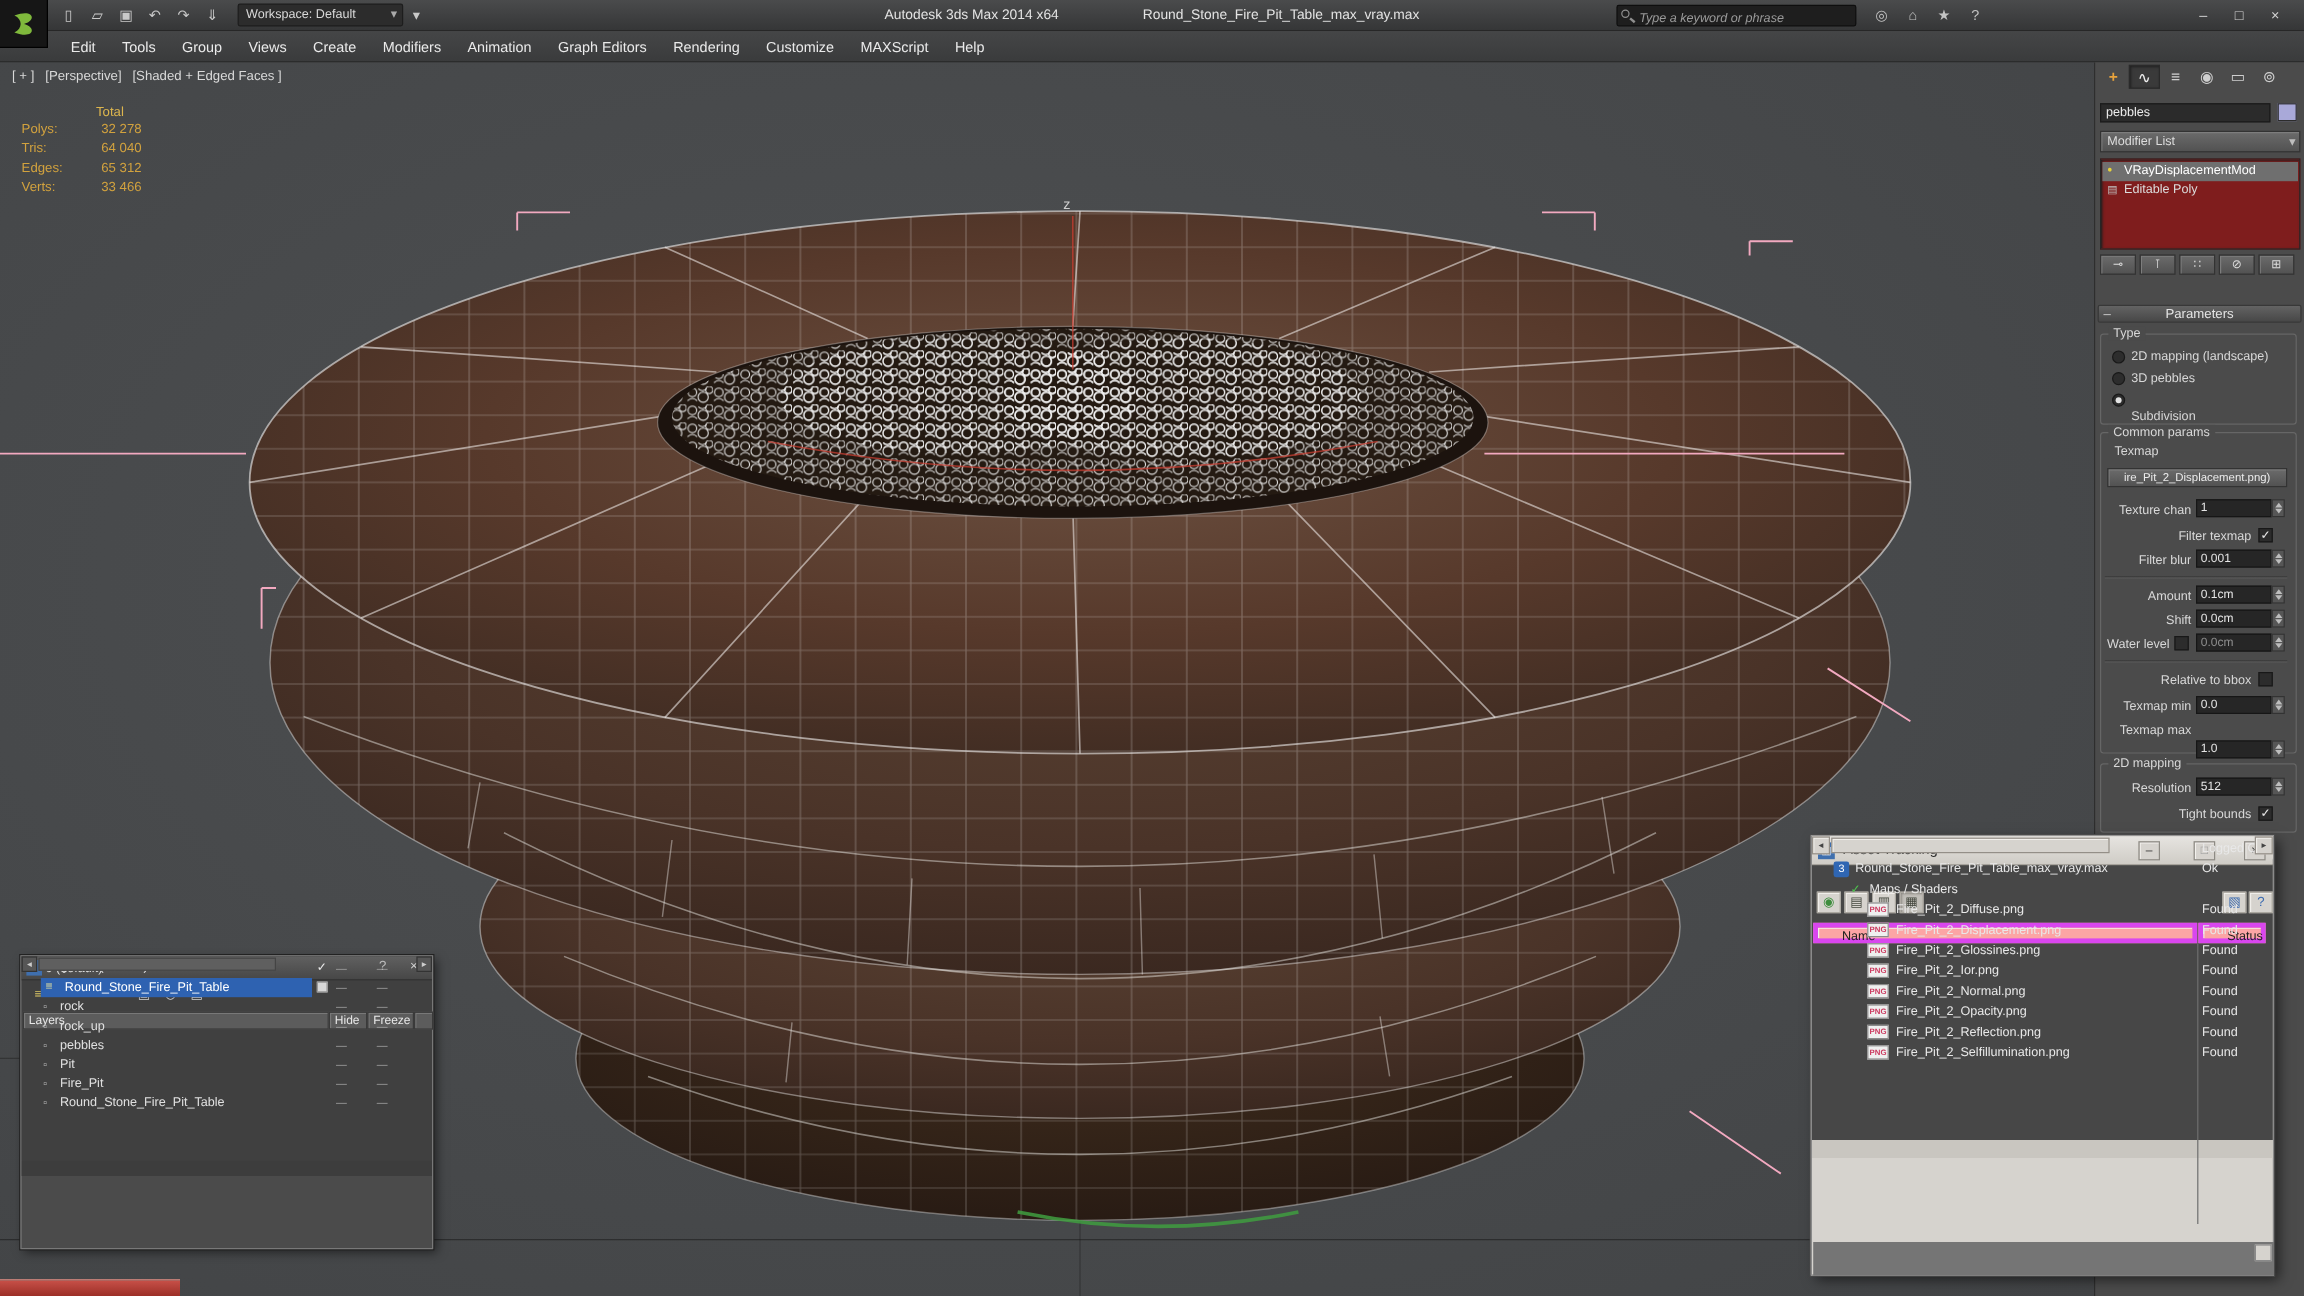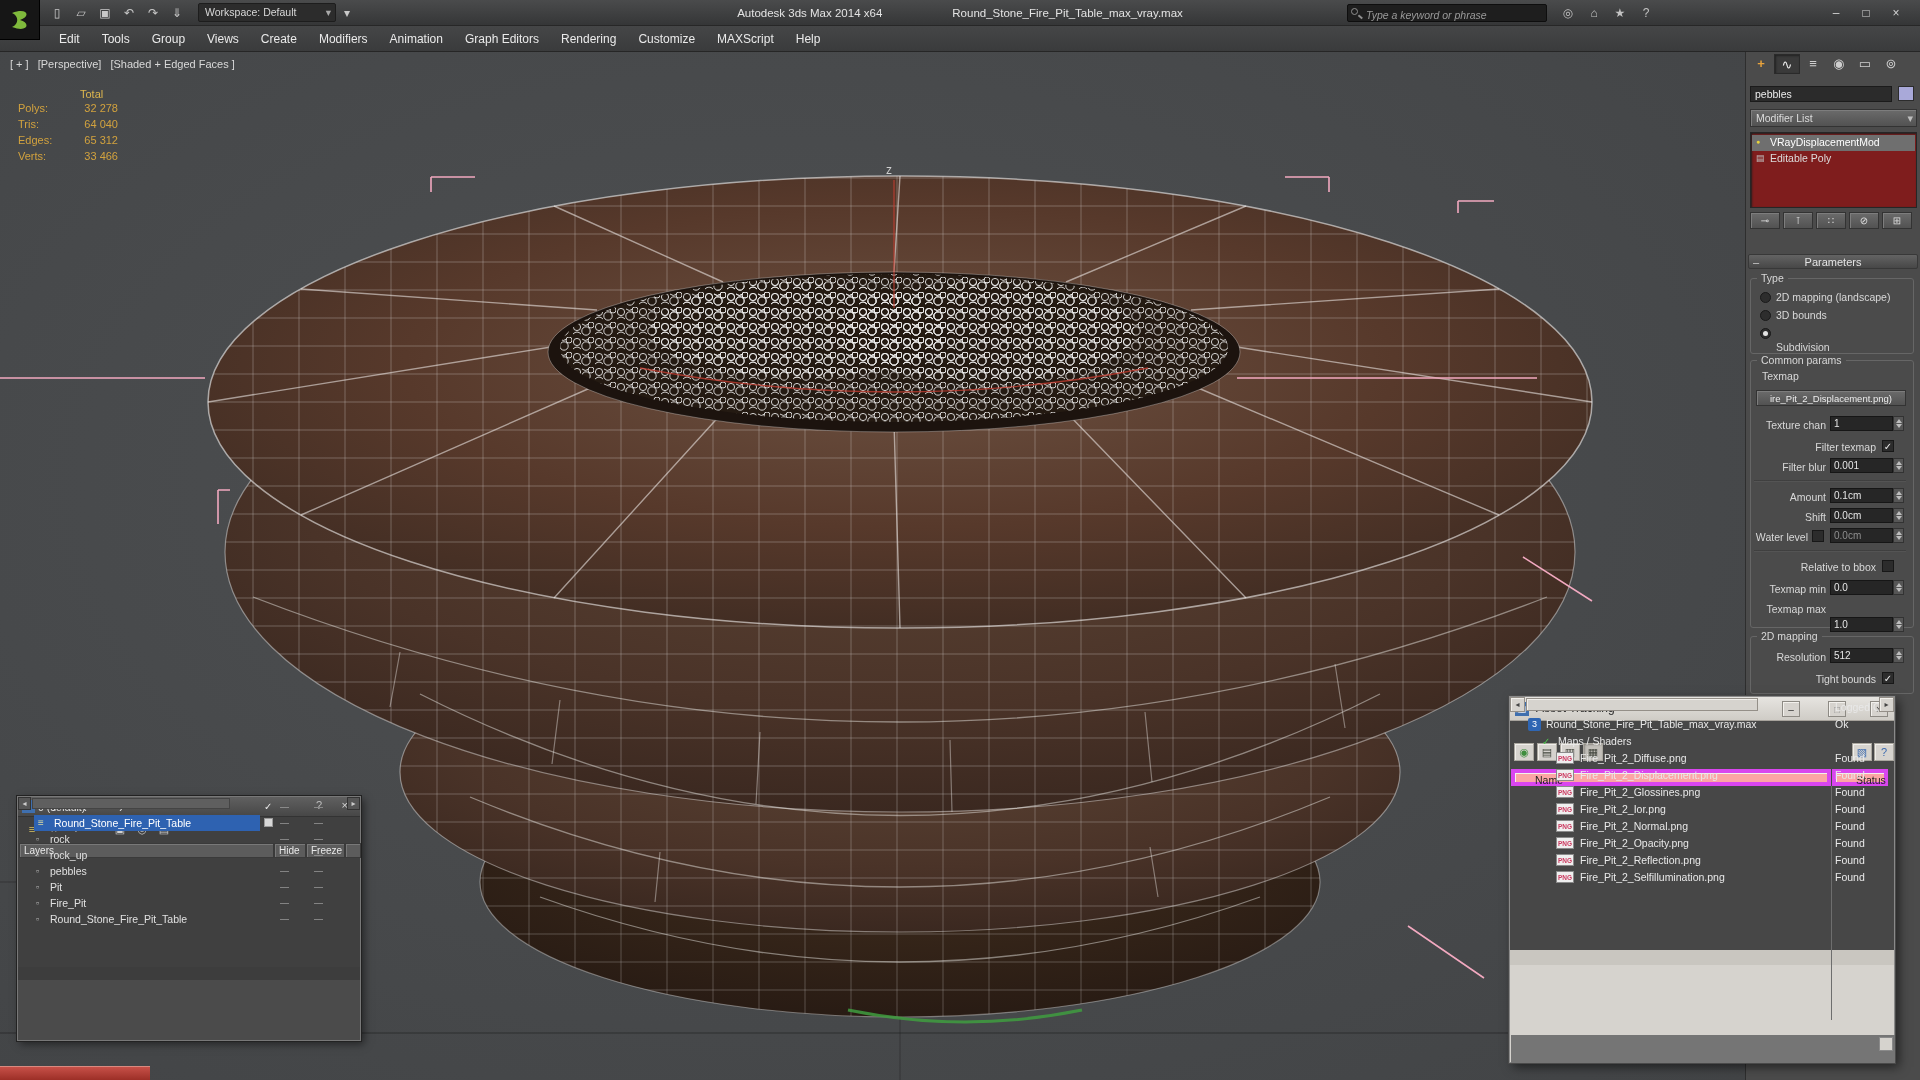--- a/index.html
+++ b/index.html
@@ -301,21 +301,21 @@
       <span class="mi">–</span>
       <span>Parameters</span>
     </div>
 
     <div class="r grp" style="left:4px;top:226px;width:164px;height:76px">
       <span class="gl">Type</span>
     </div>
     <div class="r rd" style="left:14px;top:240px"></div>
     <span class="r plab" style="left:30px;top:239px;text-align:left">2D mapping (landscape)</span>
     <div class="r rd" style="left:14px;top:258px"></div>
-    <span class="r plab" style="left:30px;top:257px;text-align:left">3D bounds</span>
+    <span class="r plab" style="left:30px;top:257px;text-align:left">3D pebbles</span>
     <div class="r rd sel" style="left:14px;top:276px"></div>
     <span class="r plab" style="left:30px;top:289px;text-align:center">Subdivision</span>
 
     <div class="r grp" style="left:4px;top:308px;width:164px;height:268px">
       <span class="gl">Common params</span>
     </div>
     <span class="r plab" style="left:16px;top:318px;text-align:left">Texmap</span>
     <div class="r btn3" style="left:10px;top:338px;width:150px;height:16px;text-align:center">
       <span style="font-size:9.5px;line-height:15px;color:#ececec">ire_Pit_2_Displacement.png)</span>
     </div>

